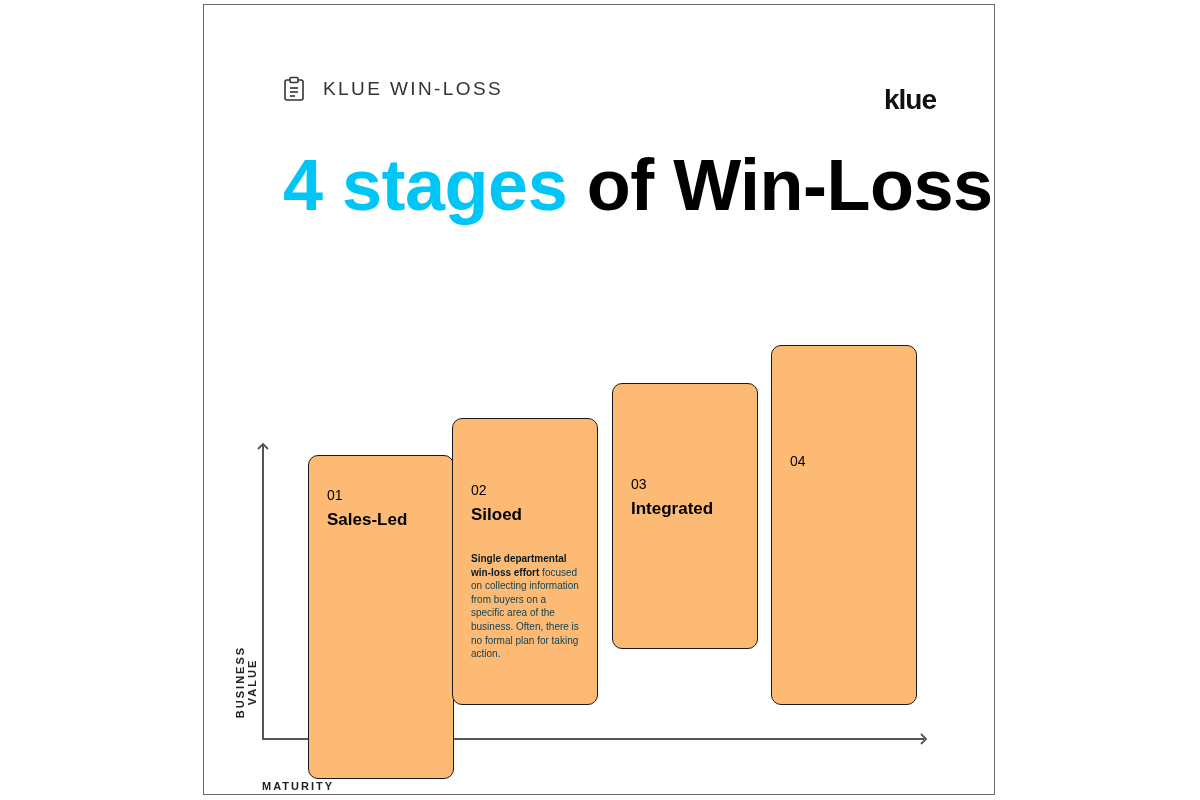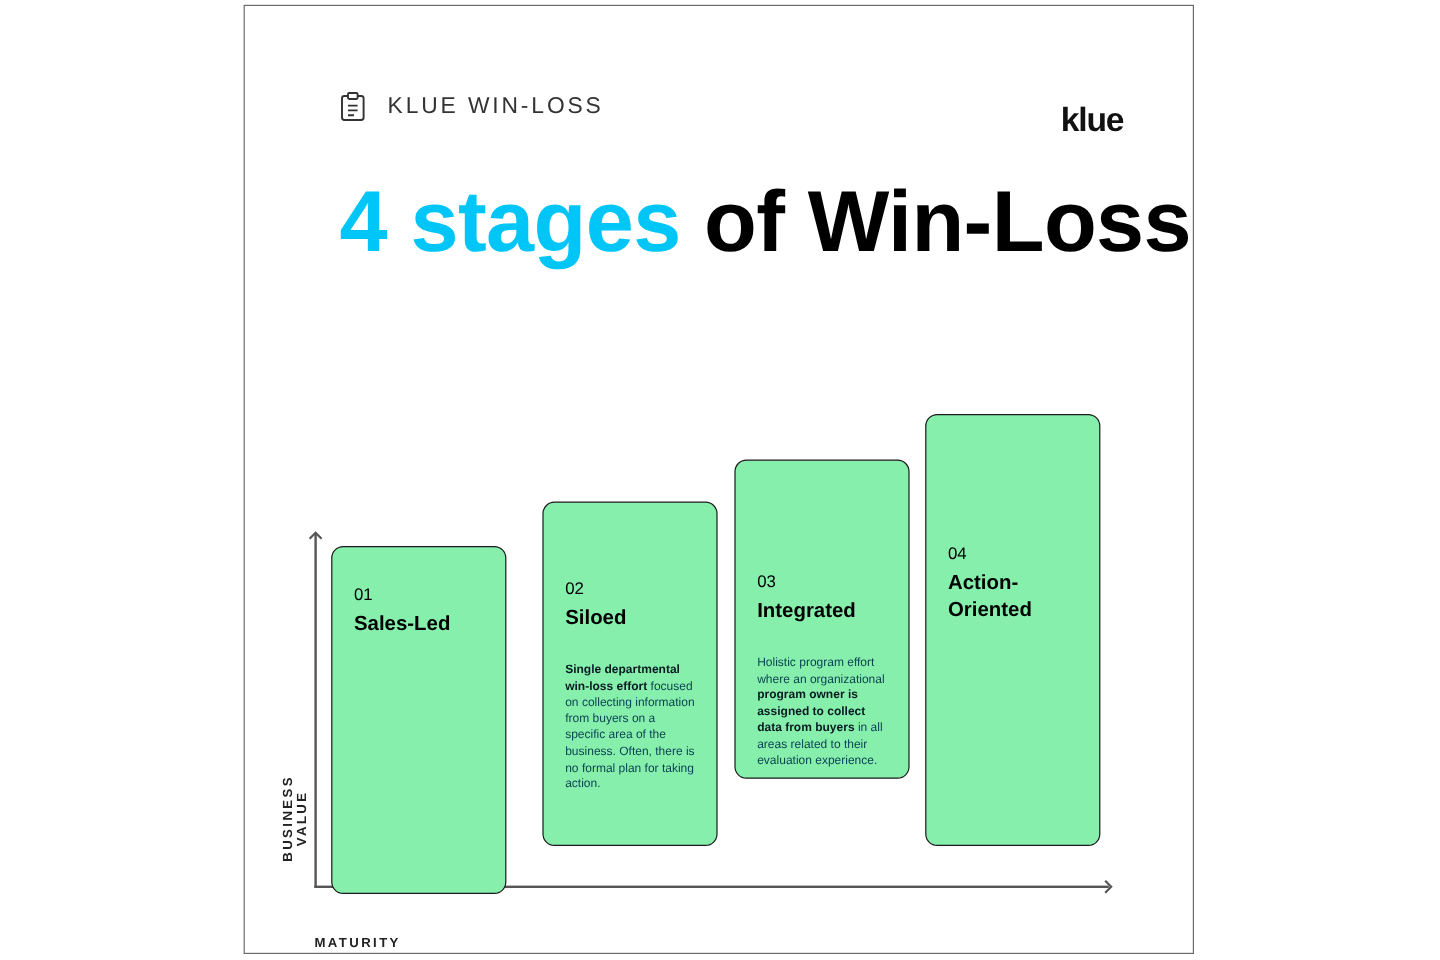--- a/index.html
+++ b/index.html
@@ -41,29 +41,29 @@
       position: absolute; left: 186px; top: 670px; width: 120px;
       transform: rotate(-90deg); transform-origin: center;
       font-size: 11px; letter-spacing: 2px; font-weight: 700; color: #222; text-align: center;
     }
     .label-x {
       position: absolute; left: 262px; top: 780px; font-size: 11px; letter-spacing: 2px;
       font-weight: 700; color: #222;
     }
 
     .card {
-      position: absolute; width: 146px; background: #86efac; border: 1.5px solid #1a1a1a;
+      position: absolute; width: 146px; background: #fdba74; border: 1.5px solid #1a1a1a;
       border-radius: 10px; box-sizing: border-box; padding: 0 18px;
     }
     .card .num { font-size: 14px; font-weight: 400; color: #000; margin: 0; }
     .card .name { font-size: 17px; font-weight: 700; line-height: 22px; margin: 6px 0 0 0; color: #000; }
     .card .desc { font-size: 10px; line-height: 13.6px; color: #0a3f52; margin: 0; }
     .card .desc b { color: #071a22; font-weight: 700; }
 
-    .c1 { left: 276px; top: 455px; height: 290px; }
+    .c1 { left: 308px; top: 455px; height: 324px; }
     .c1 .num { margin-top: 31px; }
     .c1 .desc { margin-top: 26px; }
     .c2 { left: 452px; top: 418px; height: 287px; }
     .c2 .num { margin-top: 63px; }
     .c2 .desc { margin-top: 26px; }
     .c3 { left: 612px; top: 383px; height: 266px; }
     .c3 .num { margin-top: 92px; }
     .c3 .desc { margin-top: 26px; }
     .c4 { left: 771px; top: 345px; height: 360px; }
     .c4 .num { margin-top: 107px; }
@@ -107,19 +107,17 @@
 
 <div class="card c2">
   <p class="num">02</p>
   <p class="name">Siloed</p>
   <p class="desc"><b>Single departmental win-loss effort</b><span> focused on collecting information from buyers on a specific area of the business. Often, there is no formal plan for taking action.</span></p>
 </div>
 
 <div class="card c3">
   <p class="num">03</p>
   <p class="name">Integrated</p>
-  <p class="desc"><span>Holistic program effort where an organizational </span><b>program owner is assigned to collect data from buyers</b><span> in all areas related to their evaluation experience.</span></p>
 </div>
 
 <div class="card c4">
   <p class="num">04</p>
-  <p class="name" style="width:90px">Action-Oriented</p>
 </div>
 
 </body></html>

